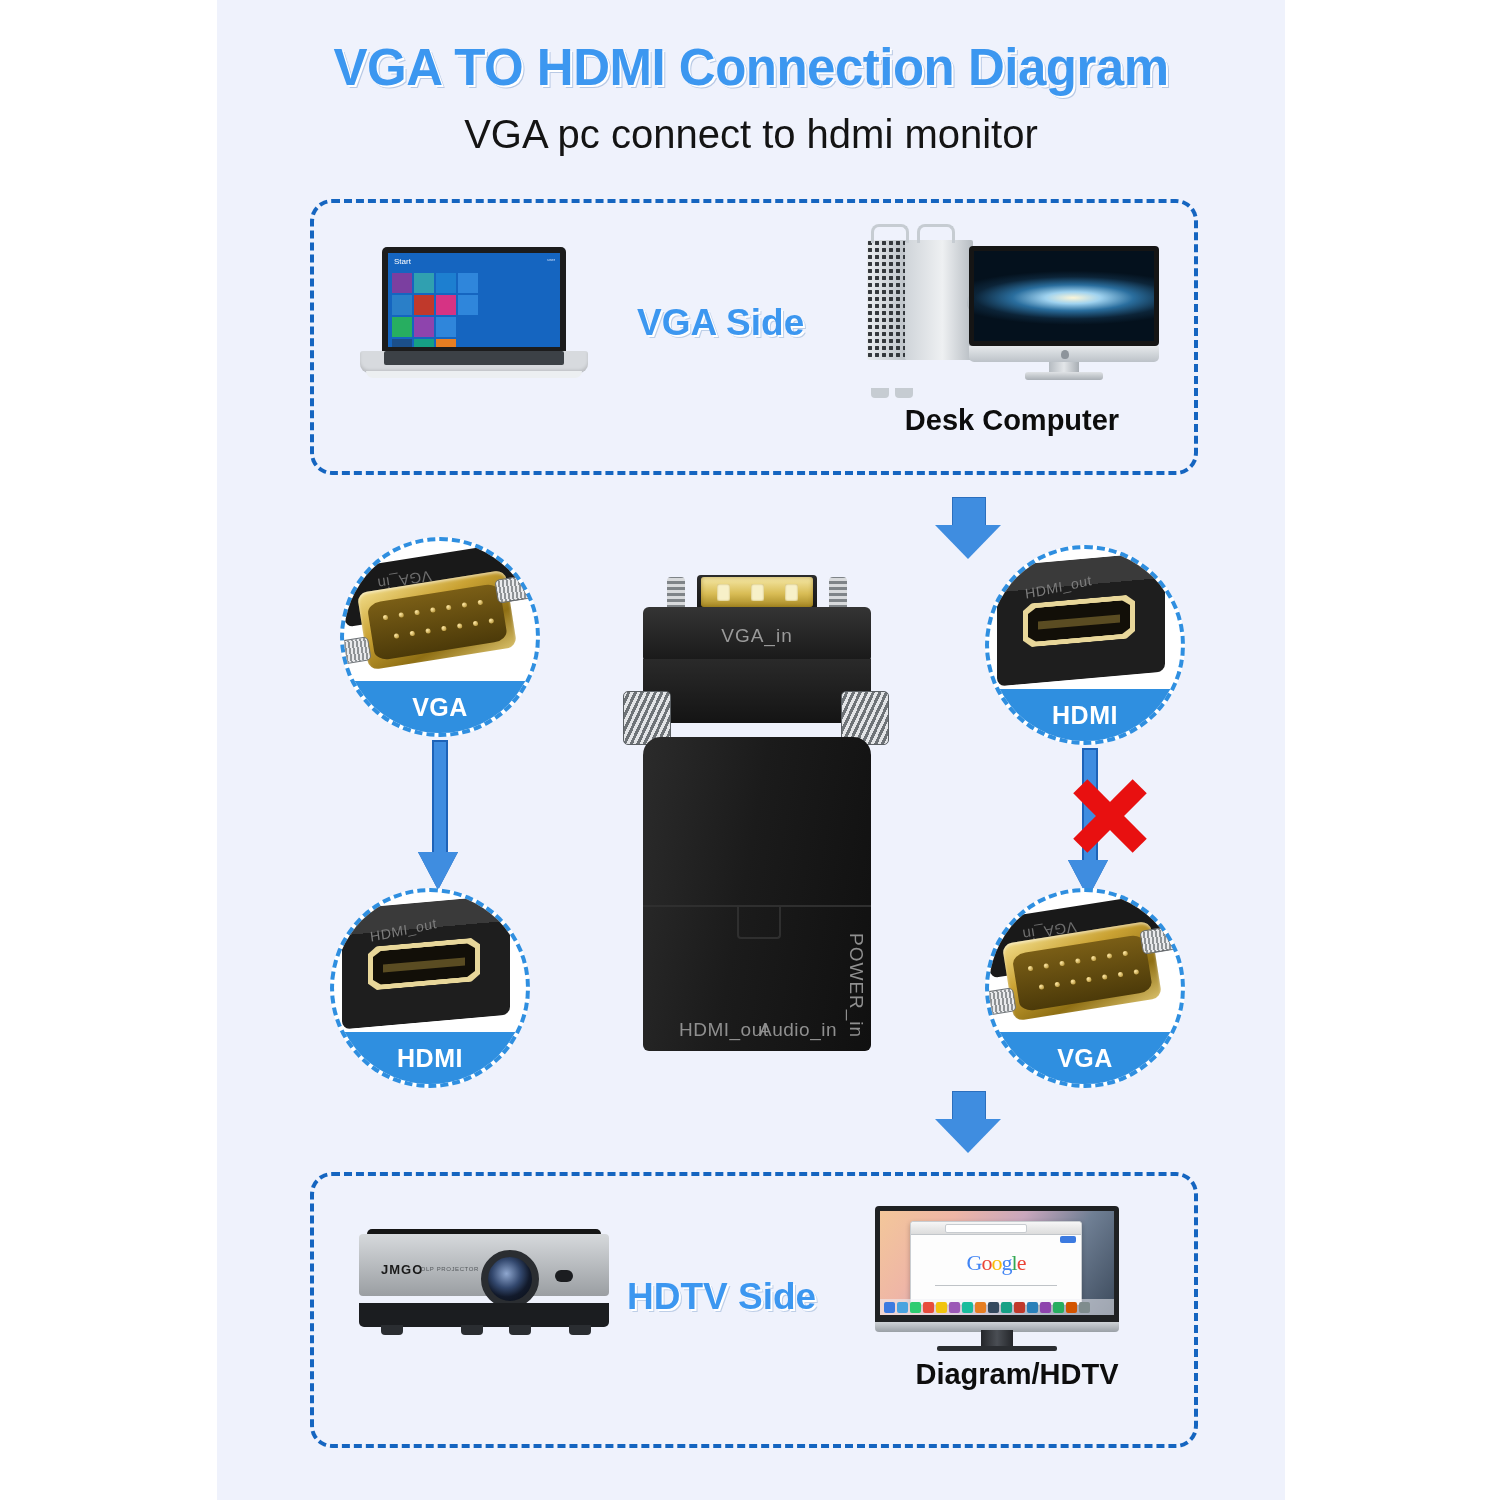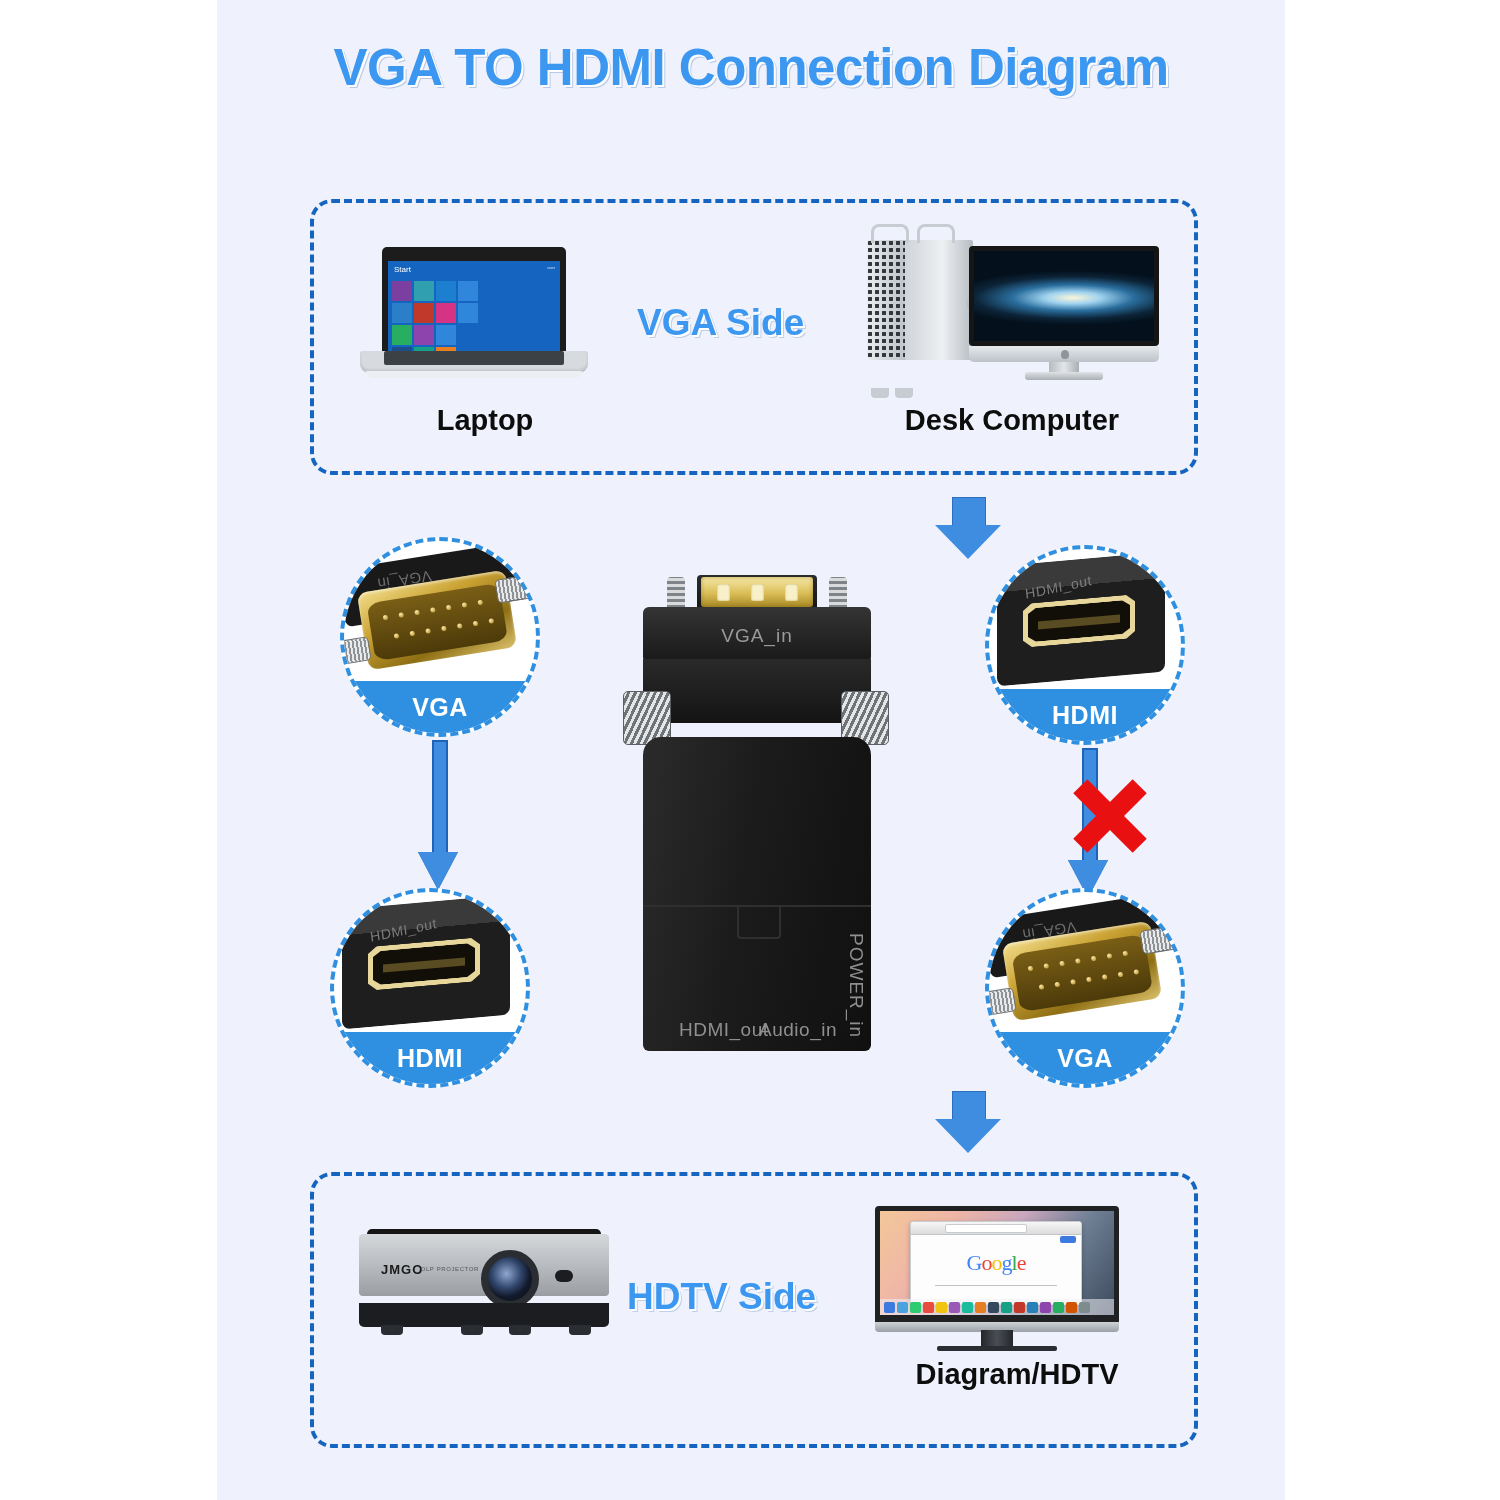--- a/index.html
+++ b/index.html
@@ -41,21 +41,21 @@
     font-size:29px;font-weight:bold;color:#0d0d0d;white-space:nowrap;
   }
   .dn-laptop{left:118px;top:404px;}
   .dn-desk{left:645px;top:404px;}
   .dn-proj{left:122px;top:1358px;}
   .dn-mon{left:650px;top:1358px;}
 
   
   .laptop{position:absolute;left:143px;top:247px;width:228px;height:136px;}
   .lt-lid{position:absolute;left:22px;top:0;width:184px;height:108px;background:#1c1c1c;border-radius:5px 5px 2px 2px;}
-  .lt-scr{position:absolute;left:6px;top:14px;width:172px;height:94px;background:#1565c0;overflow:hidden;}
+  .lt-scr{position:absolute;left:6px;top:6px;width:172px;height:94px;background:#1565c0;overflow:hidden;}
   .lt-start{position:absolute;left:6px;top:4px;font-size:8px;color:#fff;}
   .lt-usr{position:absolute;right:5px;top:4px;font-size:4px;color:#cfe2ff;}
   .tile{position:absolute;}
   .lt-base{position:absolute;left:0;top:104px;width:228px;height:22px;background:#d7dade;border-radius:3px 3px 9px 9px;box-shadow:inset 0 -3px 3px rgba(0,0,0,.12);}
   .lt-kb{position:absolute;left:24px;top:104px;width:180px;height:14px;background:#3c4146;border-radius:2px;}
   .lt-foot{position:absolute;left:6px;top:124px;width:216px;height:7px;background:#eceff1;border-radius:0 0 7px 7px;}
 
   
   .desk{position:absolute;left:648px;top:232px;width:300px;height:156px;}
   .tower{position:absolute;left:2px;top:8px;width:42px;height:120px;background:linear-gradient(90deg,#e9ecef,#b9bfc5);border-radius:3px;overflow:hidden;}
@@ -209,20 +209,21 @@
   .mon-neck{position:absolute;left:106px;top:124px;width:32px;height:16px;background:linear-gradient(90deg,#24262a,#4a4e54,#24262a);}
   .mon-foot{position:absolute;left:62px;top:140px;width:120px;height:5px;background:#2a2d31;border-radius:2px;}
 </style>
 </head>
 <body>
 
 <div class="page">
   <div class="canvas">
 
     <div class="title">VGA TO HDMI Connection Diagram</div>
+    <div class="subtitle">VGA pc connect to hdmi monitor</div>
 
     <div class="dbox box-top"></div>
     <div class="side-label lbl-vgaside">VGA Side</div>
 
     <div class="laptop">
       <div class="lt-lid">
         <div class="lt-scr">
           <div class="lt-start">Start</div>
           <div class="lt-usr">user</div>
           <div id="laptop-tiles">
@@ -240,21 +241,20 @@
               <div class="tile" style="left: 4px; top: 86px; width: 20px; height: 20px; background: rgb(27, 79, 138);"></div>
               <div class="tile" style="left: 26px; top: 86px; width: 20px; height: 20px; background: rgb(22, 160, 133);"></div>
               <div class="tile" style="left: 48px; top: 86px; width: 20px; height: 20px; background: rgb(230, 126, 34);"></div>
             </div>
         </div>
       </div>
       <div class="lt-base"></div>
       <div class="lt-kb"></div>
       <div class="lt-foot"></div>
     </div>
-    <div class="devname dn-laptop">Laptop</div>
 
     <div class="desk">
       <div class="tower">
         <div class="grille"></div>
       </div>
       <div class="towerbody">
         <div class="apple-mark"></div>
       </div>
       <div class="handle h1"></div>
       <div class="handle h2"></div>

